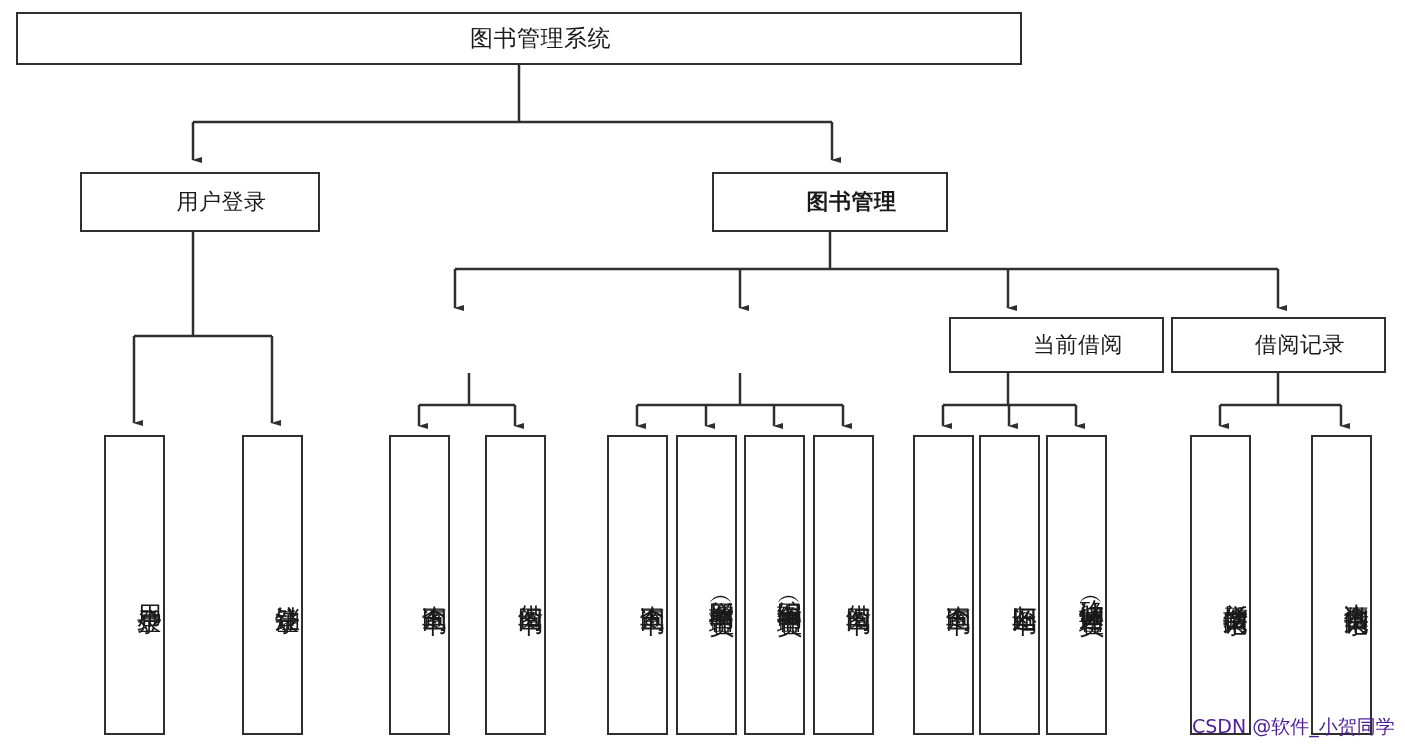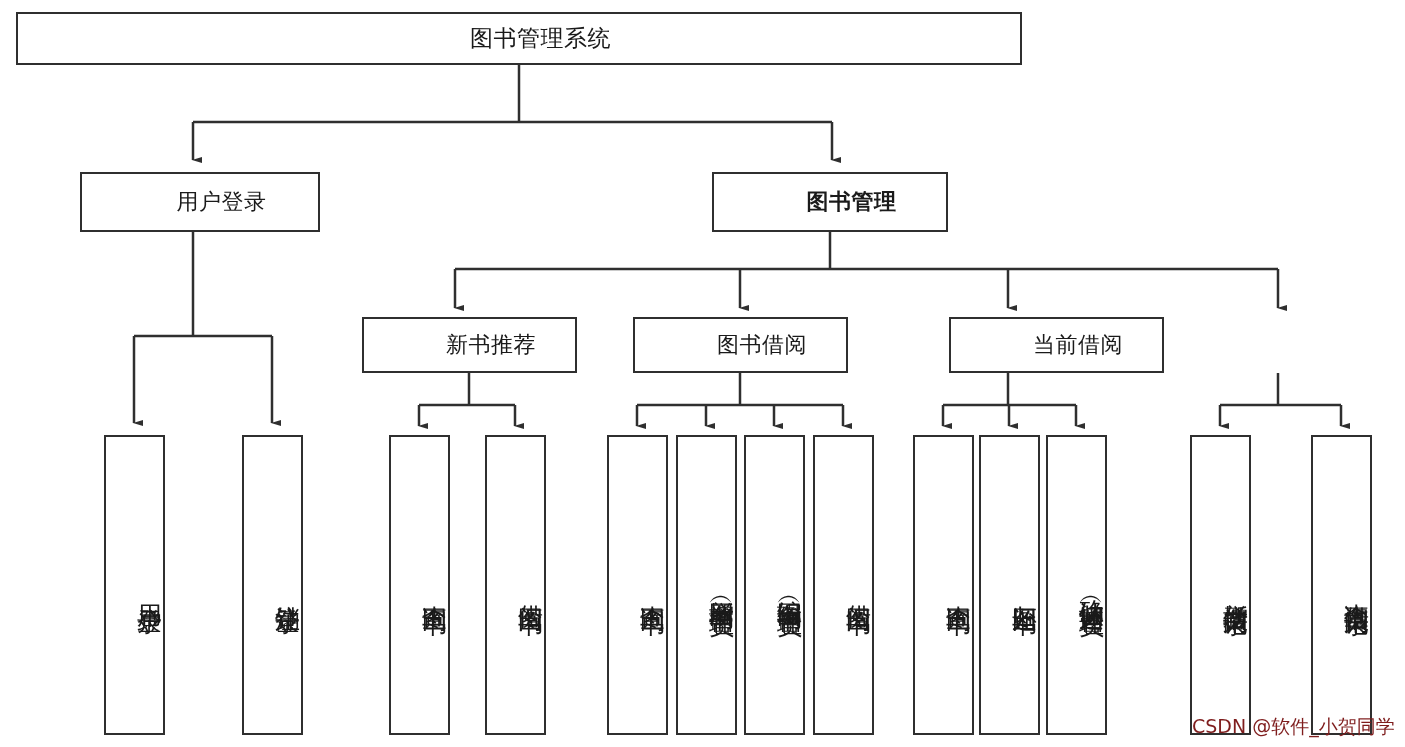--- a/index.html
+++ b/index.html
@@ -53,21 +53,21 @@
     font-size: 25px;
     line-height: 1.08;
     padding-top: 8px;
     letter-spacing: 2px;
   }
   .node.root {
     font-size: 23px;
   }
   .watermark {
     position: absolute;
-    color: #7f1d1d;
+    color: #4c1d95;
     font-size: 19px;
     white-space: nowrap;
     user-select: none;
   }
 </style>
 </head>
 <body>
 
 <div id="canvas">
 
@@ -125,28 +125,25 @@
     <span>图书管理系统</span>
   </div>
 
   <div class="node h" style="left:80px; top:172px; width:240px; height:60px;">
     <span>用户登录</span>
   </div>
   <div class="node h" style="left:712px; top:172px; width:236px; height:60px;font-weight:bold;">
     <span>图书管理</span>
   </div>
 
-  <div class="node h" style="left:362px; top:317px; width:215px; height:56px;">
-    <span>新书推荐</span>
-  </div>
-  <div class="node h" style="left:633px; top:317px; width:215px; height:56px;">
-    <span>图书借阅</span>
-  </div>
   <div class="node h" style="left:901px; top:317px; width:215px; height:56px;margin-left:48px;">
     <span>当前借阅</span>
+  </div>
+  <div class="node h" style="left:1171px; top:317px; width:215px; height:56px;">
+    <span>借阅记录</span>
   </div>
 
   <div class="node v" style="left:104px; top:435px; width:61px; height:300px;">
     <span>用户登录</span>
   </div>
   <div class="node v" style="left:242px; top:435px; width:61px; height:300px;">
     <span>注销登录</span>
   </div>
 
   <div class="node v" style="left:389px; top:435px; width:61px; height:300px;">

